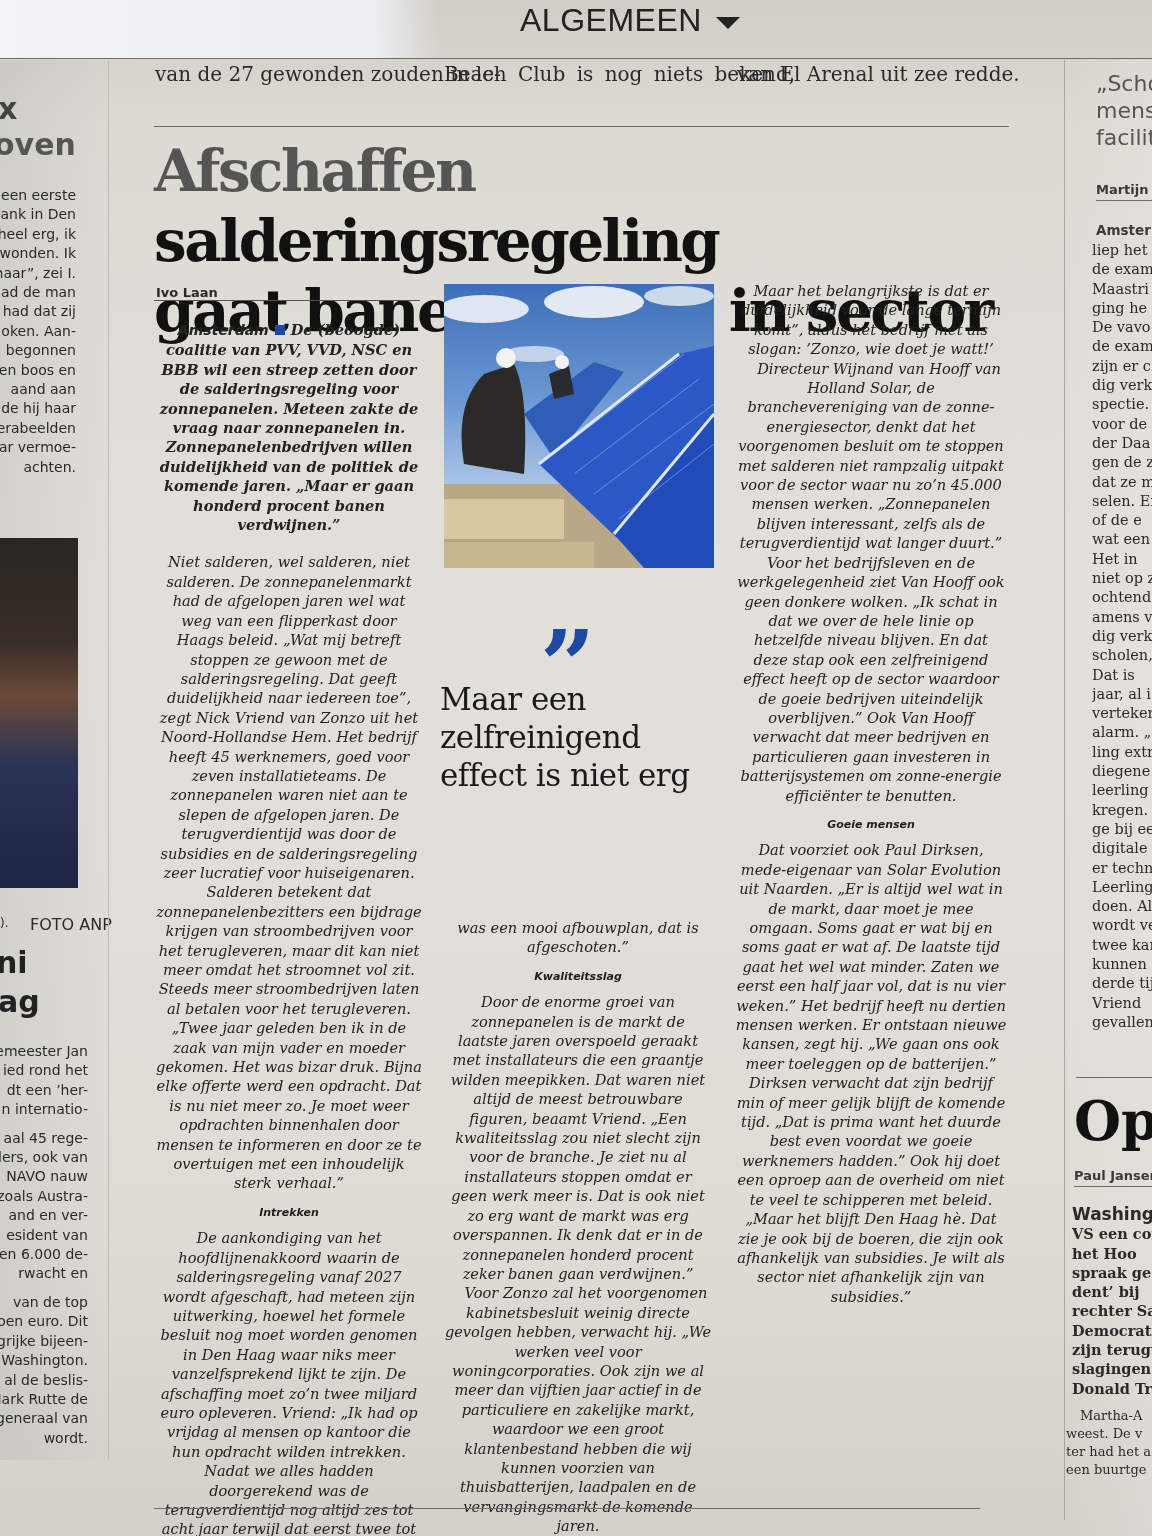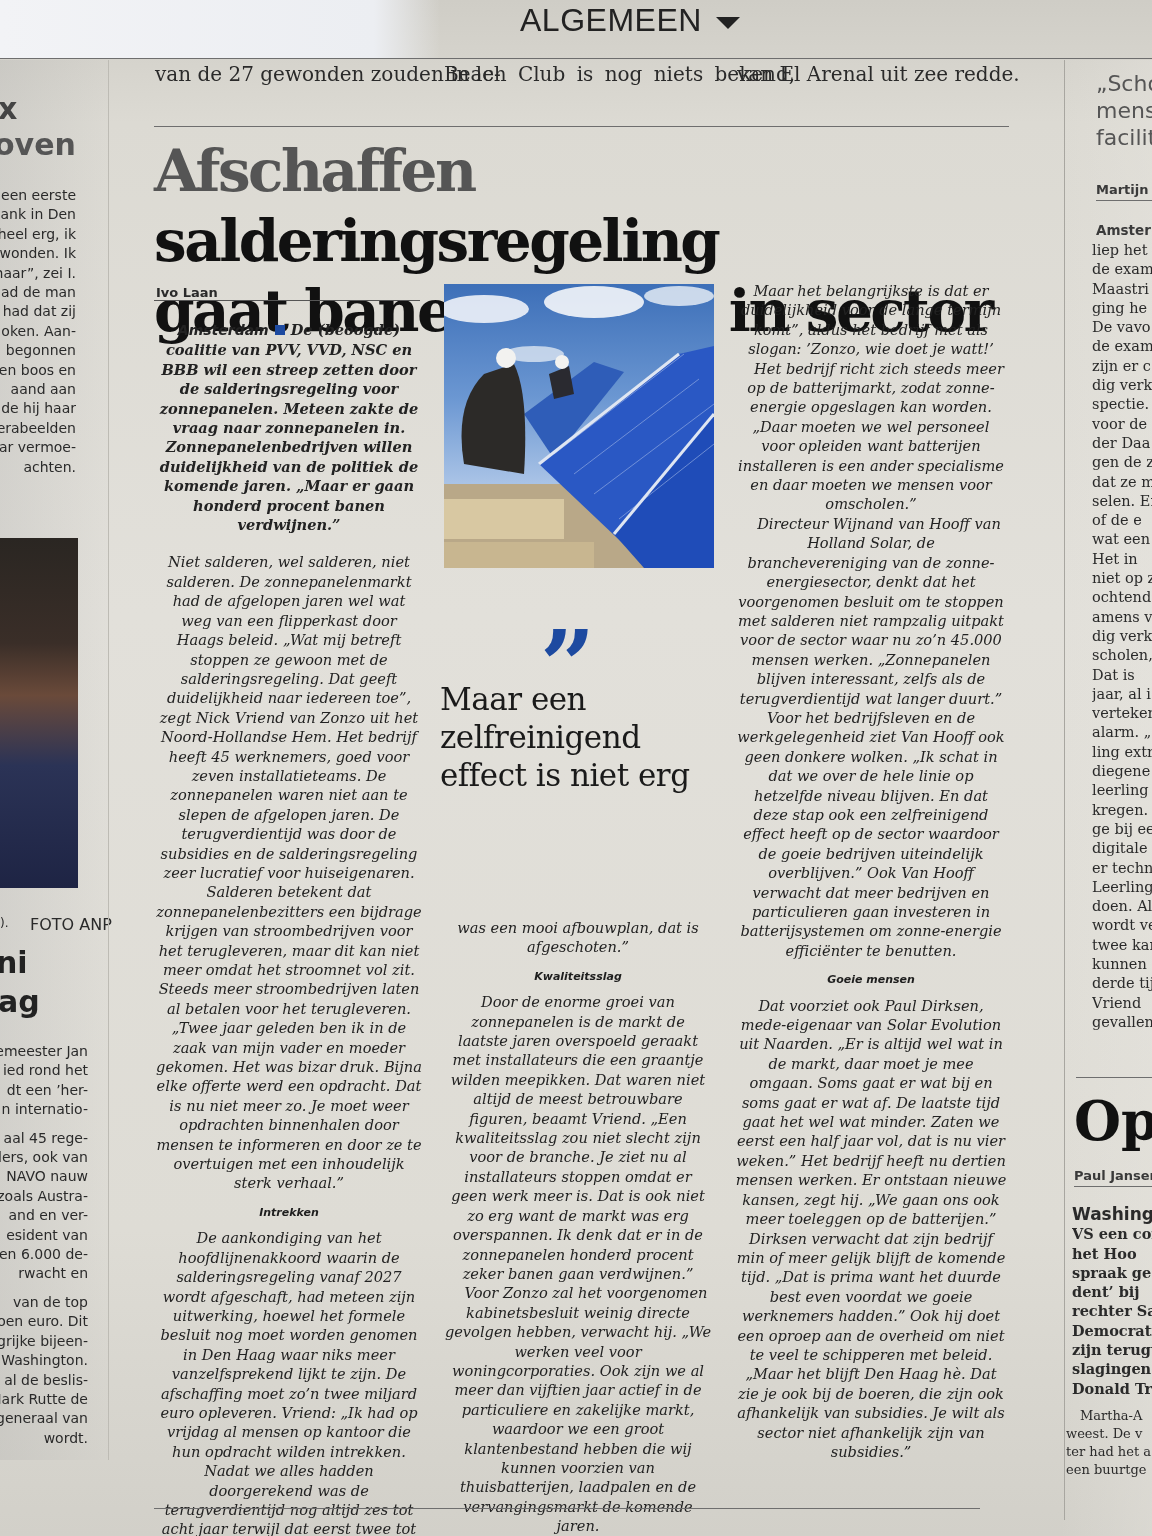--- a/index.html
+++ b/index.html
@@ -151,21 +151,20 @@
 
   <div class="col" style="left:444px;top:918px;width:268px;">
     <p>was een mooi afbouwplan, dat is afgeschoten.”</p>
     <div class="subhead">Kwaliteitsslag</div>
     <p>Door de enorme groei van zonnepanelen is de markt de laatste jaren overspoeld geraakt met installateurs die een graantje wilden meepikken. Dat waren niet altijd de meest betrouwbare figuren, beaamt Vriend. „Een kwaliteitsslag zou niet slecht zijn voor de branche. Je ziet nu al installateurs stoppen omdat er geen werk meer is. Dat is ook niet zo erg want de markt was erg overspannen. Ik denk dat er in de zonnepanelen honderd procent zeker banen gaan verdwijnen.”</p>
     <p class="ind">Voor Zonzo zal het voorgenomen kabinetsbesluit weinig directe gevolgen hebben, verwacht hij. „We werken veel voor woningcorporaties. Ook zijn we al meer dan vijftien jaar actief in de particuliere en zakelijke markt, waardoor we een groot klantenbestand hebben die wij kunnen voorzien van thuisbatterijen, laadpalen en de vervangingsmarkt de komende jaren.</p>
   </div>
 
   <div class="col" style="left:735px;top:281px;width:272px;">
     <p>Maar het belangrijkste is dat er duidelijkheid voor de lange termijn komt”, aldus het bedrijf met als slogan: ’Zonzo, wie doet je watt!’</p>
-    <p class="ind">Het bedrijf richt zich steeds meer op de batterijmarkt, zodat zonne-energie opgeslagen kan worden. „Daar moeten we wel personeel voor opleiden want batterijen installeren is een ander specialisme en daar moeten we mensen voor omscholen.”</p>
     <p class="ind">Directeur Wijnand van Hooff van Holland Solar, de branchevereniging van de zonne-energiesector, denkt dat het voorgenomen besluit om te stoppen met salderen niet rampzalig uitpakt voor de sector waar nu zo’n 45.000 mensen werken. „Zonnepanelen blijven interessant, zelfs als de terugverdientijd wat langer duurt.” Voor het bedrijfsleven en de werkgelegenheid ziet Van Hooff ook geen donkere wolken. „Ik schat in dat we over de hele linie op hetzelfde niveau blijven. En dat deze stap ook een zelfreinigend effect heeft op de sector waardoor de goeie bedrijven uiteindelijk overblijven.” Ook Van Hooff verwacht dat meer bedrijven en particulieren gaan investeren in batterijsystemen om zonne-energie efficiënter te benutten.</p>
     <div class="subhead">Goeie mensen</div>
     <p>Dat voorziet ook Paul Dirksen, mede-eigenaar van Solar Evolution uit Naarden. „Er is altijd wel wat in de markt, daar moet je mee omgaan. Soms gaat er wat bij en soms gaat er wat af. De laatste tijd gaat het wel wat minder. Zaten we eerst een half jaar vol, dat is nu vier weken.” Het bedrijf heeft nu dertien mensen werken. Er ontstaan nieuwe kansen, zegt hij. „We gaan ons ook meer toeleggen op de batterijen.” Dirksen verwacht dat zijn bedrijf min of meer gelijk blijft de komende tijd. „Dat is prima want het duurde best even voordat we goeie werknemers hadden.” Ook hij doet een oproep aan de overheid om niet te veel te schipperen met beleid. „Maar het blijft Den Haag hè. Dat zie je ook bij de boeren, die zijn ook afhankelijk van subsidies. Je wilt als sector niet afhankelijk zijn van subsidies.”</p>
   </div>
 
   <div class="hr" style="left:154px;top:1508px;width:826px;"></div>
 
   <div class="side-head" style="left:-2px;top:92px;font-size:30px;line-height:34px;color:#444;">x</div>
   <div class="side-head" style="left:-6px;top:128px;font-size:30px;line-height:34px;color:#555;">oven</div>
   <div class="sidecol" style="right:1076px;top:186px;width:90px;">

